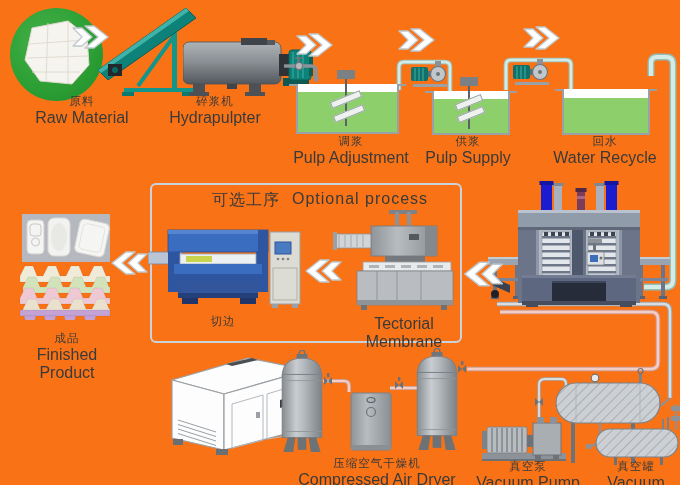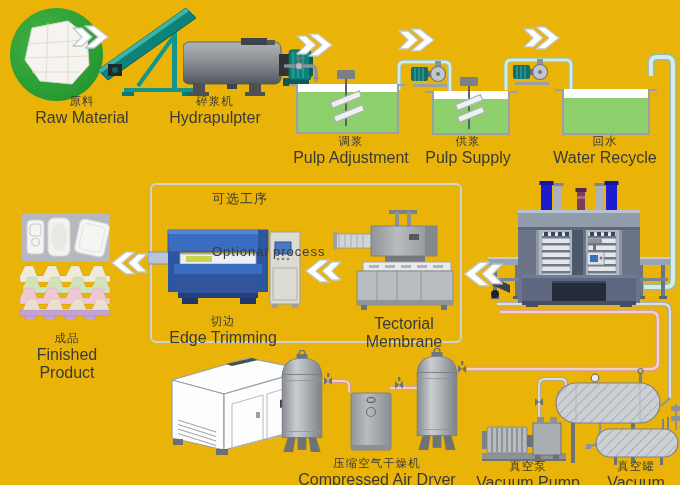--- a/index.html
+++ b/index.html
@@ -1,25 +1,25 @@
 <!DOCTYPE html>
 <html style="--raw-material-green: #2da035; --tank-liquid-green: #8dd06b; --machine-teal: #0e8178; --edge-trimming-blue: #3a6dbf; --forming-cylinder-blue: #1b1bd0; --pipe-salmon: #f3cec6; --pipe-teal: #d5ebe6; --pipe-gray: #dbdee1; --metal-gray: #9aa0a5; --label-text: #3a3a3a;"><head>
 <meta charset="utf-8">
 <style>
   html,body{margin:0;padding:0;background:#fff;}
-  .canvas{position:relative;width:680px;height:485px;background:#eab308;overflow:hidden;
+  .canvas{position:relative;width:680px;height:485px;background:#f97316;overflow:hidden;
           font-family:"Liberation Sans","DejaVu Sans",sans-serif;}
   .abs{position:absolute;}
   .layer-pipes{z-index:1;}
   .layer-box{z-index:0;}
   svg.machine{z-index:2;}
   .label{position:absolute;text-align:center;color:var(--label-text,#3a3a3a);z-index:5;}
   .label .zh{display:block;font-size:11.5px;line-height:1.2;letter-spacing:1px;}
   .label .en{display:block;font-size:16px;line-height:1.15;}
-  .opt-label{position:absolute;z-index:5;display:flex;gap:36px;color:var(--label-text,#4a4a4a);font-size:13px;letter-spacing:1px;flex-direction:column;}
+  .opt-label{position:absolute;z-index:5;display:flex;gap:12px;color:var(--label-text,#4a4a4a);font-size:16px;letter-spacing:1px;}
   .optional-box{position:absolute;left:150px;top:183px;width:308px;height:156px;border:2px solid #cad3da;border-radius:6px;background:transparent;}
   .tank{position:absolute;border:2px solid #99a1a6;border-top:none;z-index:2;background:#fff;}
   .tank::before{content:"";position:absolute;left:-9px;top:0;width:7px;height:2px;background:#99a1a6;}
   .tank::after{content:"";position:absolute;right:-9px;top:0;width:7px;height:2px;background:#99a1a6;}
   .tank .liquid{position:absolute;left:0;right:0;bottom:0;background:var(--tank-liquid-green,#8dd06b);}
   .agitator{position:absolute;width:20px;z-index:3;}
   .ag-motor{position:absolute;left:1px;top:0;width:18px;height:9px;background:#7b8084;border-radius:1px;}
   .ag-shaft{position:absolute;left:9px;top:9px;width:2px;bottom:0;background:#5d6267;}
   .ag-blade{position:absolute;height:5px;background:#eef2ee;border:1px solid #99a1a6;transform:rotate(-22deg);}
   .raw-circle{position:absolute;left:10px;top:8px;width:93px;height:93px;border-radius:50%;
@@ -562,21 +562,20 @@
     <span>可选工序</span>
     <span>Optional process</span>
   </div>
 
   <div class="label" style="left:7px;top:332px;width:120px">
     <span class="zh">成品</span>
     <span class="en">Finished Product</span>
   </div>
   <div class="label" style="left:163px;top:315px;width:120px">
     <span class="zh">切边</span>
-    <span class="en">Edge Trimming</span>
   </div>
   <div class="label" style="left:334px;top:315px;width:140px">
     <span class="en">Tectorial Membrane</span>
   </div>
 
   <div class="label" style="left:297px;top:457px;width:160px">
     <span class="zh">压缩空气干燥机</span>
     <span class="en">Compressed Air Dryer</span>
   </div>
   <div class="label" style="left:468px;top:460px;width:120px">

